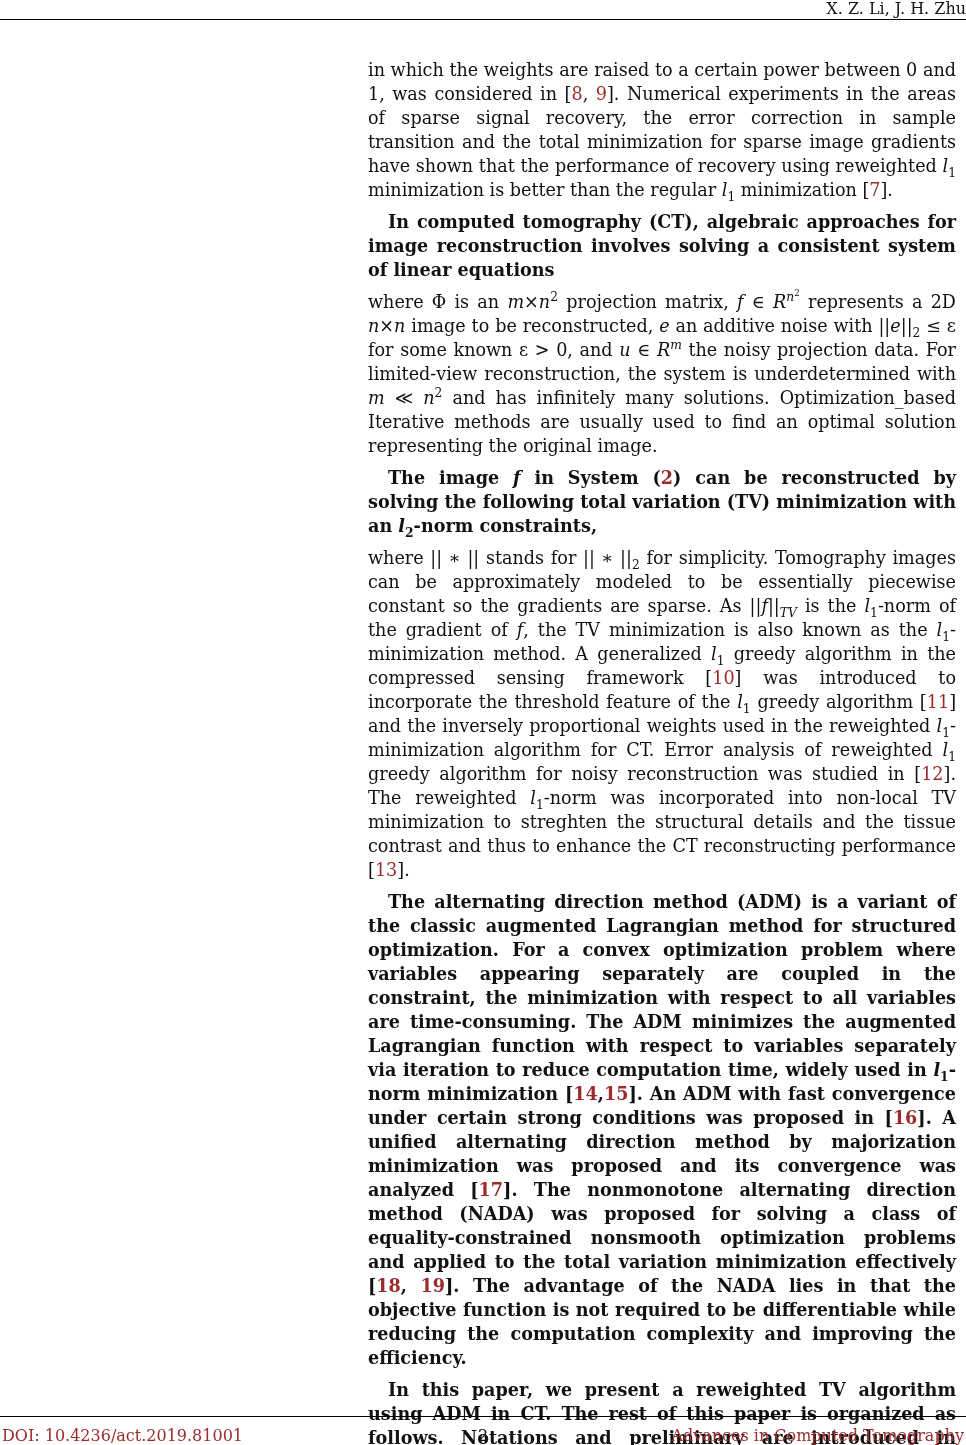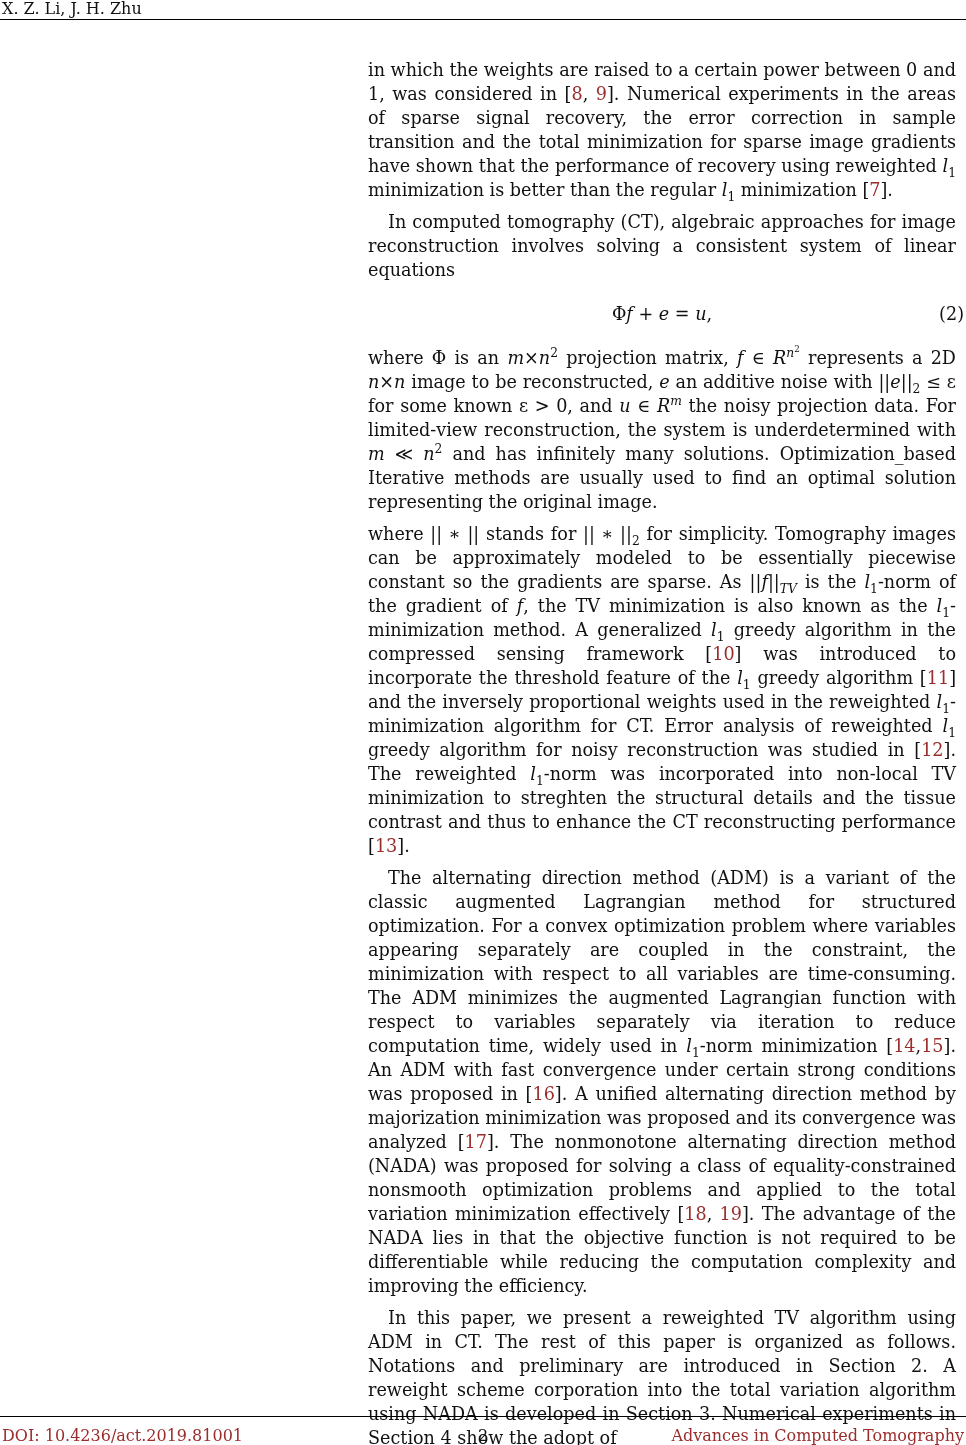--- a/index.html
+++ b/index.html
@@ -1,23 +1,23 @@
 <!DOCTYPE html>
 <html><head>
 <meta charset="utf-8">
 <style>
   html, body { margin:0; padding:0; background:#fff; }
   body { width:966px; height:1445px; position:relative; overflow:hidden;
          font-family:"DejaVu Serif","Liberation Serif",serif; color:#111; }
   .running-head { position:absolute; left:0; top:0; width:966px; height:20px;
-         font-size:16px; line-height:18px; border-bottom:1.3px solid #000; padding-left:2px; box-sizing:border-box; }
+         font-size:16px; line-height:18px; border-bottom:1.3px solid #000; padding-left:2px; box-sizing:border-box;text-align:right; }
   .body-col { position:absolute; left:360px; top:50px; width:604px;
          font-size:17.6px; line-height:24px; text-align:justify; }
   .body-col p { margin:8px; }
-  .indent { text-indent:20px; }
+  .indent { text-indent:20px;font-weight:bold; }
   .cite { color:#9b2c2c; }
   .eq { position:relative; height:48px; line-height:48px; text-align:center; }
   .eq .num { position:absolute; right:0; top:0; }
   .eq3 { height:60px; line-height:60px; }
   .foot { position:absolute; left:0; top:1416px; width:966px; border-top:1.3px solid #000;
           font-size:16px; line-height:22px; padding-top:4px; }
   .foot .doi { position:absolute; left:2px; top:8px; color:#9b2c2c; }
   .foot .page { position:absolute; left:478px; top:8px; }
   .foot .journal { position:absolute; right:2px; top:8px; color:#9b2c2c; }
   i { font-style:italic; }
@@ -26,25 +26,22 @@
 </head>
 <body>
 
 <div class="running-head">
   <span>X. Z. Li, J. H. Zhu</span>
 </div>
 
 <div class="body-col">
   <p>in which the weights are raised to a certain power between 0 and 1, was considered in [<a class="cite">8</a>,&nbsp;<a class="cite">9</a>]. Numerical experiments in the areas of sparse signal recovery, the error correction in sample transition and the total minimization for sparse image gradients have shown that the performance of recovery using reweighted <i>l</i><sub>1</sub> minimization is better than the regular <i>l</i><sub>1</sub> minimization [<a class="cite">7</a>].</p>
   <p class="indent">In computed tomography (CT), algebraic approaches for image reconstruction involves solving a consistent system of linear equations</p>
-  <div class="eq">
-    <span>Φ<i>f</i> + <i>e</i> = <i>u</i>,</span>
-    <span class="num">(2)</span>
-  </div>
   <p>where Φ is an <i>m</i>×<i>n</i><sup>2</sup> projection matrix, <i>f</i> ∈ <i>R</i><sup><i>n</i><sup>2</sup></sup> represents a 2D <i>n</i>×<i>n</i> image to be reconstructed, <i>e</i> an additive noise with ||<i>e</i>||<sub>2</sub> ≤ ε for some known ε &gt; 0, and <i>u</i> ∈ <i>R</i><sup><i>m</i></sup> the noisy projection data. For limited-view reconstruction, the system is underdetermined with <i>m</i> ≪ <i>n</i><sup>2</sup> and has infinitely many solutions. Optimization_based Iterative methods are usually used to find an optimal solution representing the original image.</p>
+  <p class="indent">The image <i>f</i> in System (<a class="cite">2</a>) can be reconstructed by solving the following total variation (TV) minimization with an <i>l</i><sub>2</sub>-norm constraints,</p>
   <p>where || ∗ || stands for || ∗ ||<sub>2</sub> for simplicity. Tomography images can be approximately modeled to be essentially piecewise constant so the gradients are sparse. As ||<i>f</i>||<sub><i>TV</i></sub> is the <i>l</i><sub>1</sub>-norm of the gradient of <i>f</i>, the TV minimization is also known as the <i>l</i><sub>1</sub>-minimization method. A generalized <i>l</i><sub>1</sub> greedy algorithm in the compressed sensing framework [<a class="cite">10</a>] was introduced to incorporate the threshold feature of the <i>l</i><sub>1</sub> greedy algorithm [<a class="cite">11</a>] and the inversely proportional weights used in the reweighted <i>l</i><sub>1</sub>-minimization algorithm for CT. Error analysis of reweighted <i>l</i><sub>1</sub> greedy algorithm for noisy reconstruction was studied in [<a class="cite">12</a>]. The reweighted <i>l</i><sub>1</sub>-norm was incorporated into non-local TV minimization to streghten the structural details and the tissue contrast and thus to enhance the CT reconstructing performance [<a class="cite">13</a>].</p>
   <p class="indent">The alternating direction method (ADM) is a variant of the classic augmented Lagrangian method for structured optimization. For a convex optimization problem where variables appearing separately are coupled in the constraint, the minimization with respect to all variables are time-consuming. The ADM minimizes the augmented Lagrangian function with respect to variables separately via iteration to reduce computation time, widely used in <i>l</i><sub>1</sub>-norm minimization [<a class="cite">14</a>,<a class="cite">15</a>]. An ADM with fast convergence under certain strong conditions was proposed in [<a class="cite">16</a>]. A unified alternating direction method by majorization minimization was proposed and its convergence was analyzed [<a class="cite">17</a>]. The nonmonotone alternating direction method (NADA) was proposed for solving a class of equality-constrained nonsmooth optimization problems and applied to the total variation minimization effectively [<a class="cite">18</a>,&nbsp;<a class="cite">19</a>]. The advantage of the NADA lies in that the objective function is not required to be differentiable while reducing the computation complexity and improving the efficiency.</p>
   <p class="indent">In this paper, we present a reweighted TV algorithm using ADM in CT. The rest of this paper is organized as follows. Notations and preliminary are introduced in Section 2. A reweight scheme corporation into the total variation algorithm using NADA is developed in Section 3. Numerical experiments in Section 4 show the adopt of</p>
 </div>
 
 <div class="foot">
   <span class="doi">DOI: 10.4236/act.2019.81001</span>
   <span class="page">2</span>
   <span class="journal">Advances in Computed Tomography</span>
 </div>

